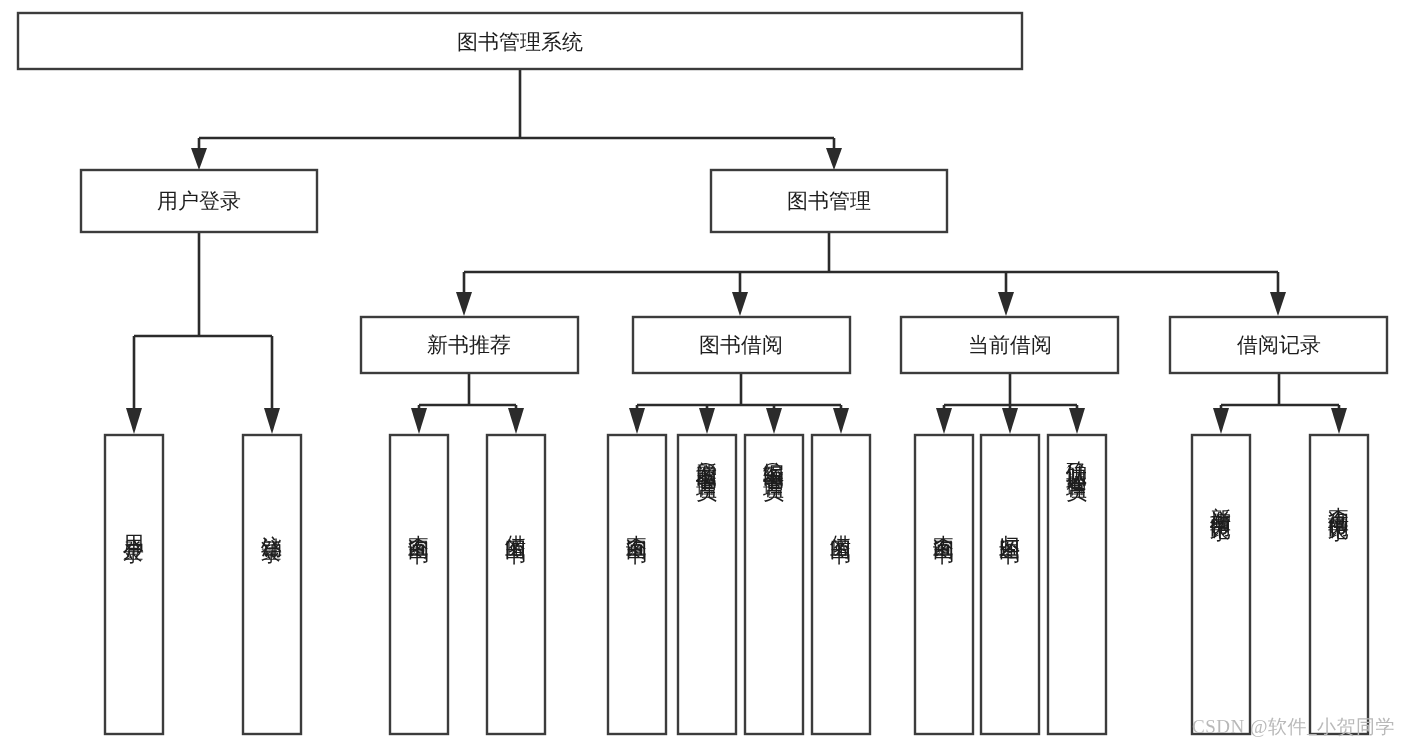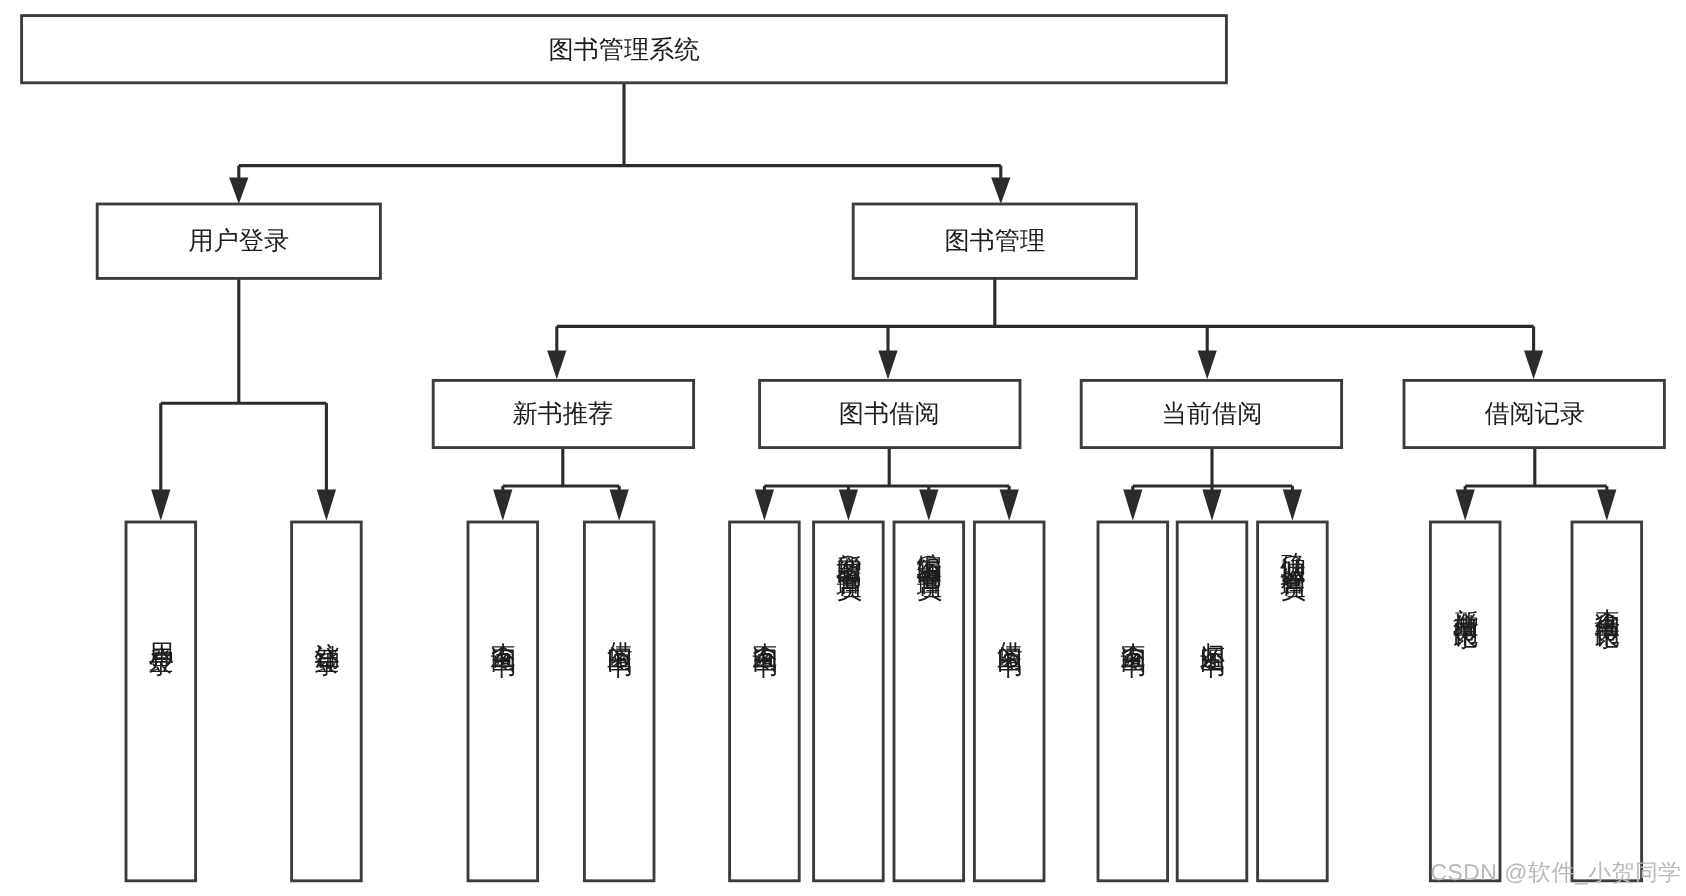--- a/index.html
+++ b/index.html
@@ -58,21 +58,21 @@
     line-height: 1;
     letter-spacing: 3px;
     color: #1d1d1d;
     white-space: nowrap;
     text-align: center;
     pointer-events: none;
     transform: translateX(-50%);
   }
   .watermark {
     position: absolute;
-    font-family: Liberation Sans, sans-serif;
+    font-family: Liberation Serif, serif;
     font-size: 19px;
     color: #b9b9b9;
     white-space: nowrap;
     letter-spacing: 0.5px;
   }
 </style>
 </head>
 <body>
 
 <div id="diagram-root">

